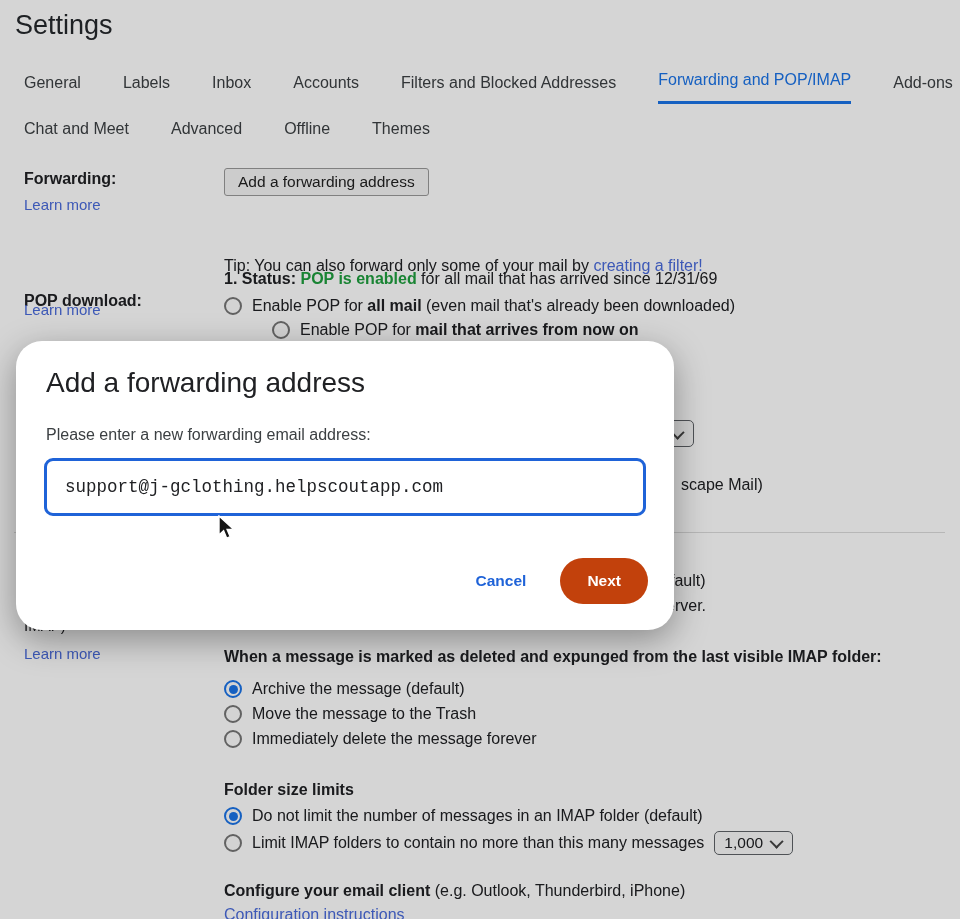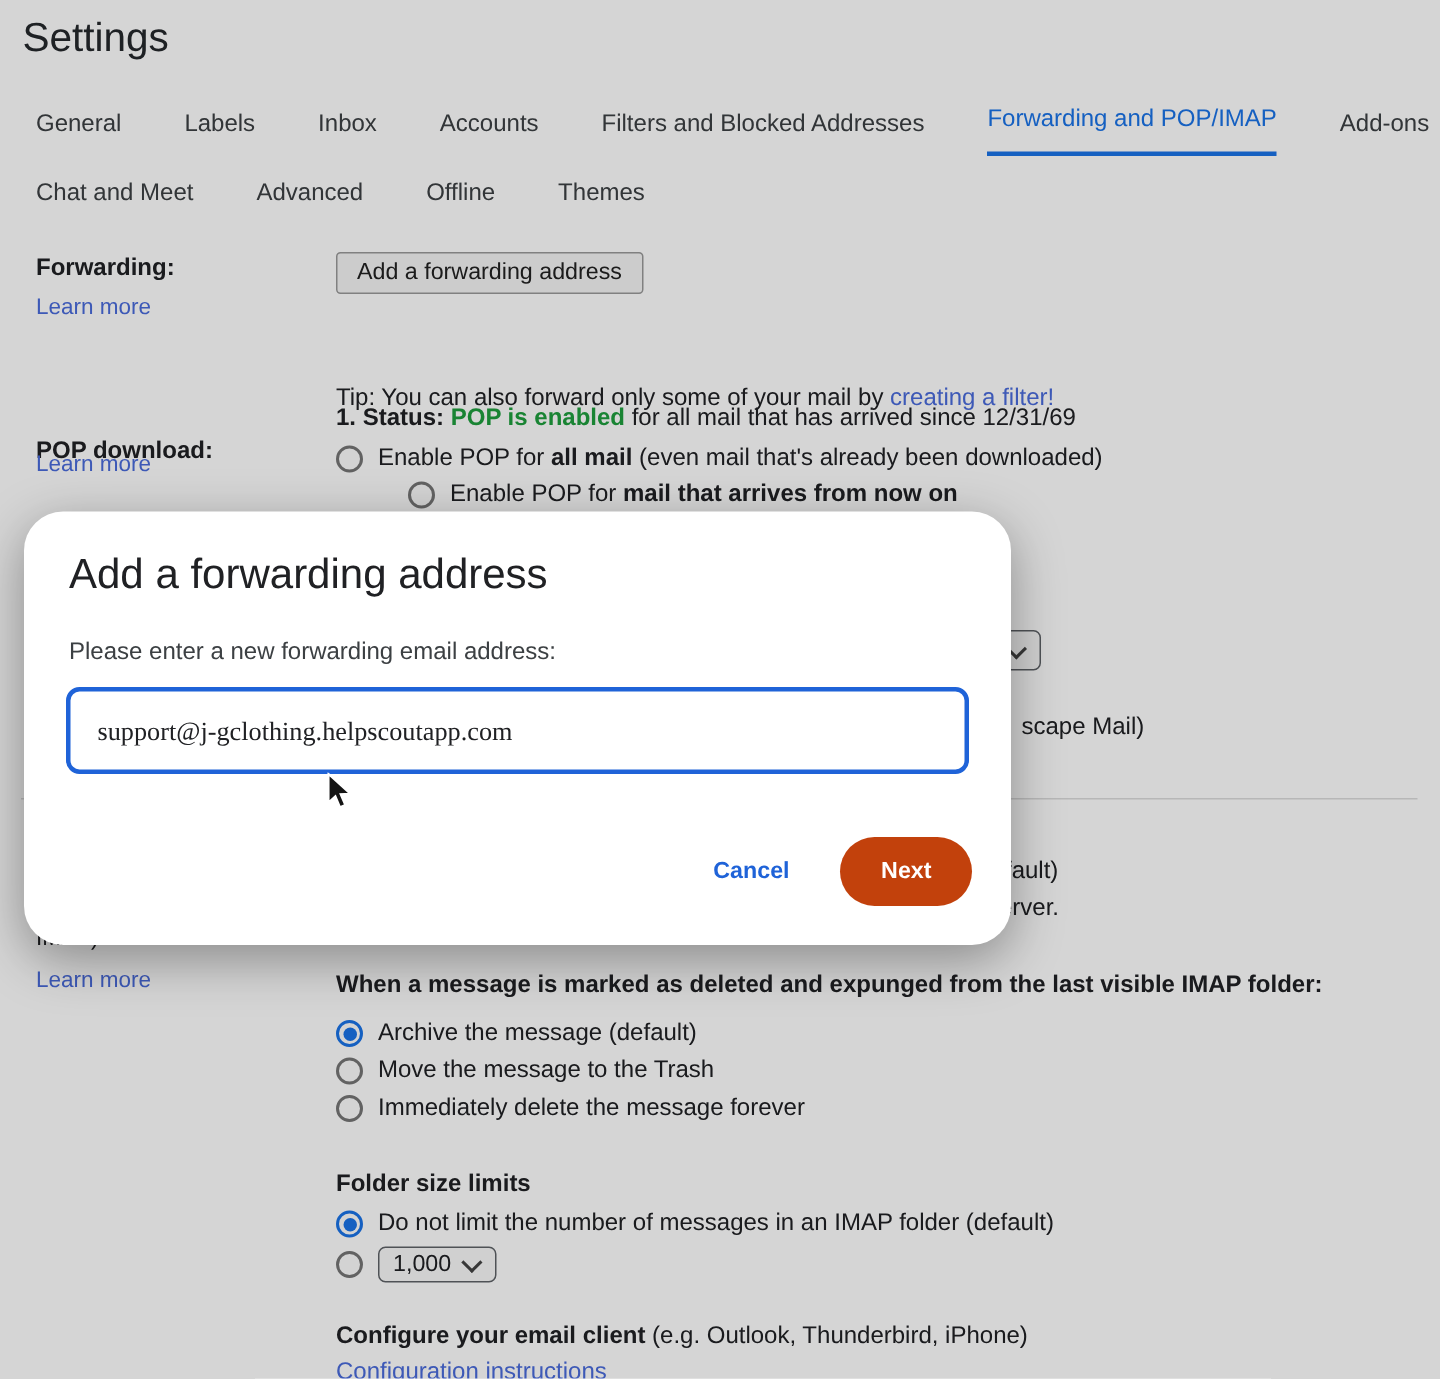--- a/index.html
+++ b/index.html
@@ -53,21 +53,21 @@
   .overlay{left:0;top:0;width:960px;height:919px;background:rgba(0,0,0,0.165);z-index:10;}
   .modal{
     left:16px;top:341px;width:658px;height:289px;background:#fff;border-radius:26px;
     box-shadow:0 10px 34px rgba(0,0,0,0.35);z-index:20;
   }
   .modal-title{left:30px;top:26px;font-size:28px;color:#202124;position:absolute;}
   .modal-sub{left:30px;top:85px;font-size:16px;color:#3c4043;position:absolute;}
   .modal-input{
     position:absolute;left:28px;top:117px;width:602px;height:58px;box-sizing:border-box;
     border:3px solid #1f63d8;border-radius:9px;padding:0 0 0 18px;
-    font-family:Liberation Serif, serif;font-size:17.5px;color:#202124;outline:none;
+    font-family:Liberation Mono, monospace;font-size:17.5px;color:#202124;outline:none;
   }
   .modal-actions{position:absolute;right:26px;top:217px;display:flex;align-items:center;gap:28px;}
   .cancel-btn{font-size:15.5px;font-weight:bold;color:#1f63d8;background:none;border:none;cursor:pointer;font-family:"Liberation Sans",sans-serif;}
   .next-btn{
     background:#c2410c;color:#fff;font-size:15.5px;font-weight:bold;border:none;
     border-radius:24px;padding:14px 27px;cursor:pointer;font-family:"Liberation Sans",sans-serif;
   }
   .cursor{position:absolute;left:200px;top:174px;}
 </style>
 </head>
@@ -138,20 +138,21 @@
   <span>Immediately delete the message forever</span>
 </div>
 
 <div class="abs body-text" style="left:224px;top:781px;font-weight:bold;">Folder size limits</div>
 <div class="abs radio-row" style="left:224px;top:807px;">
   <span class="radio selected"></span>
   <span>Do not limit the number of messages in an IMAP folder (default)</span>
 </div>
 <div class="abs radio-row" style="left:224px;top:831px;">
   <span class="radio"></span>
+  <span>Limit IMAP folders to contain no more than this many messages</span>
   <span class="select-box">
     <span>1,000</span>
     <span class="chev"></span>
   </span>
 </div>
 
 <div class="abs body-text" style="left:224px;top:882px;">
   <b>Configure your email client</b><span> (e.g. Outlook, Thunderbird, iPhone)</span>
 </div>
 <div class="abs" style="left:224px;top:906px;font-size:16px;">

